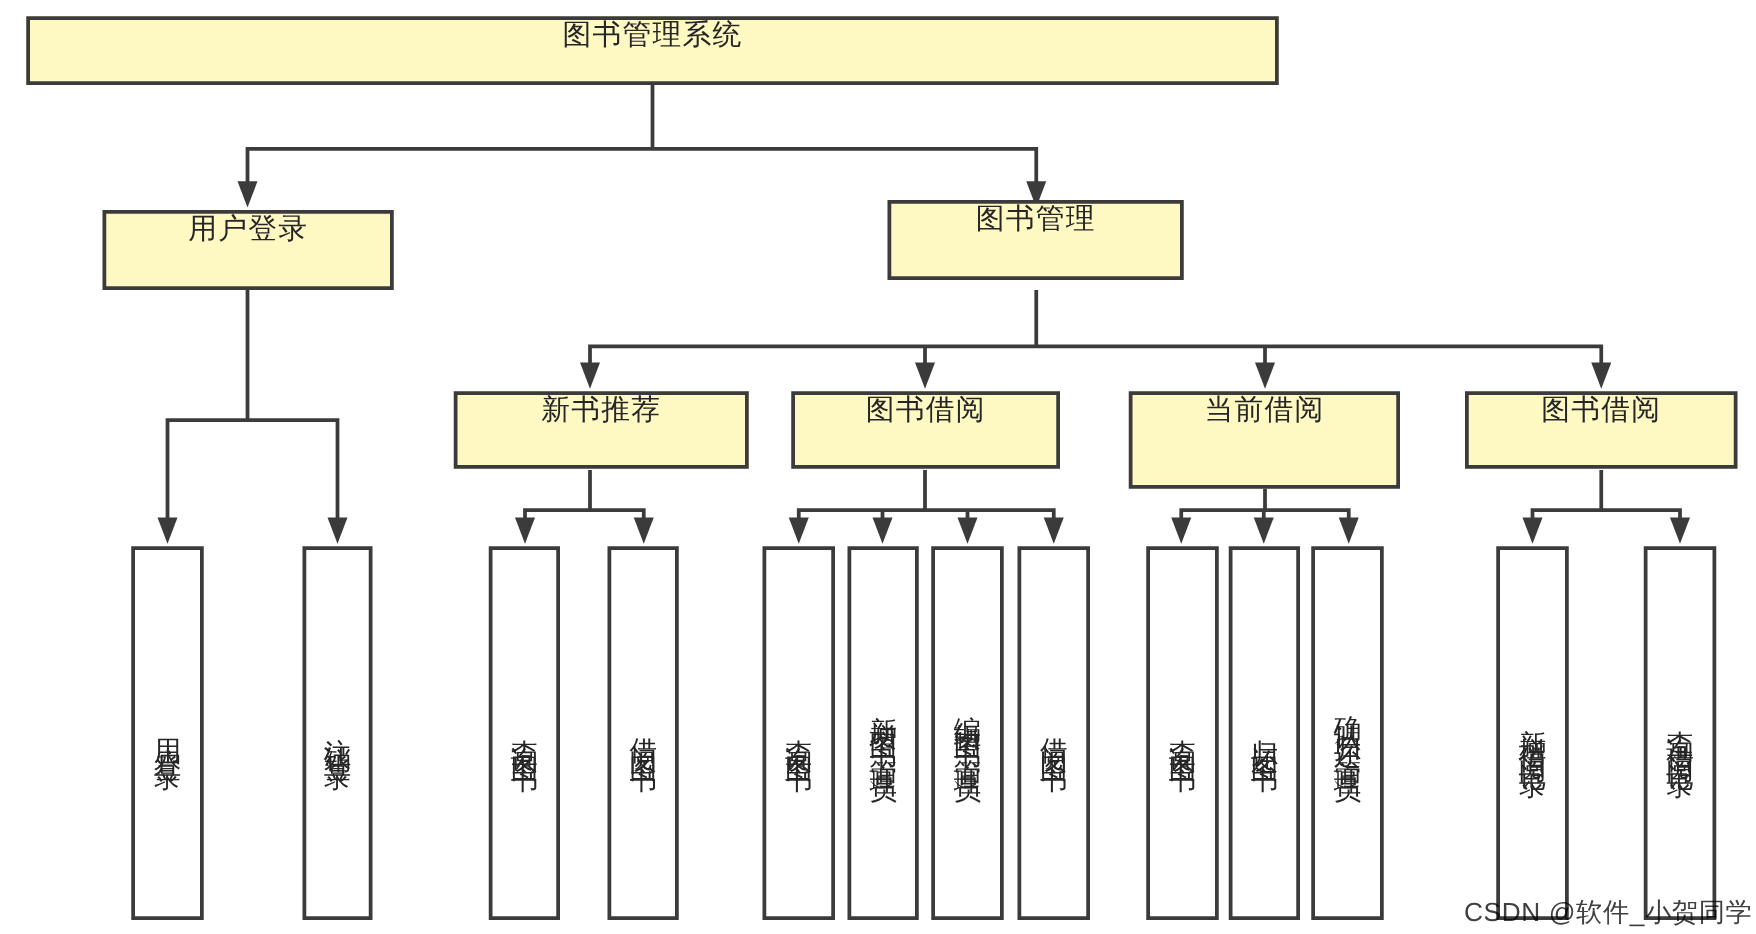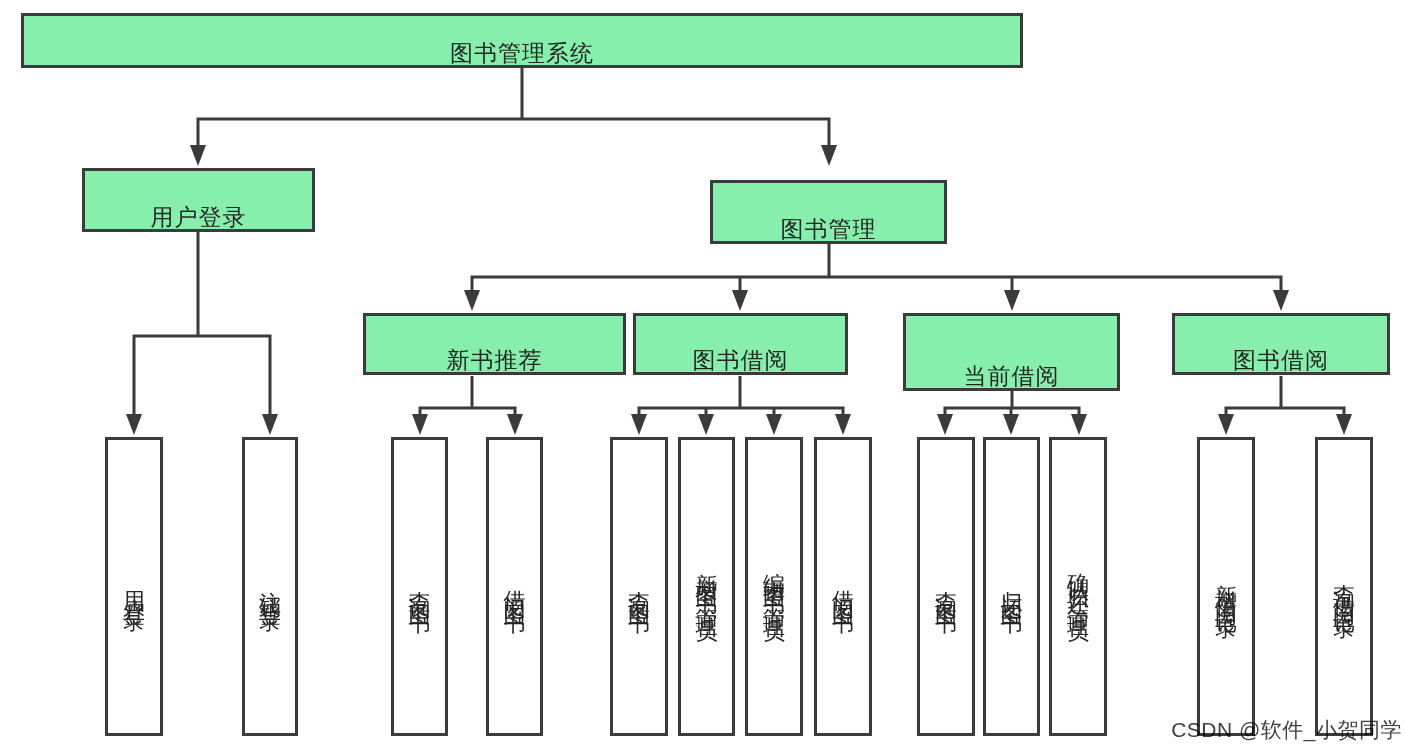--- a/index.html
+++ b/index.html
@@ -7,23 +7,23 @@
     position:relative;
     width:1405px;height:747px;
     background:#ffffff;
     font-family:"Liberation Sans",sans-serif;
     overflow:hidden;
   }
   .wires{position:absolute;left:0;top:0;z-index:1;}
   .hbox{
     position:absolute;
     box-sizing:border-box;
-    background:#86efac;
+    background:#fef9c3;
     border:3px solid #3b3b3b;
-    display:flex;align-items:flex-end;justify-content:center;
+    display:flex;align-items:flex-start;justify-content:center;
     z-index:2;
   }
   .hbox span{
     font-size:23px;color:#262626;letter-spacing:1px;line-height:1;
     white-space:nowrap;
   }
   .vbox{
     position:absolute;
     box-sizing:border-box;
     top:437px;height:299px;
@@ -87,25 +87,25 @@
     </g>
   </svg>
 
   <div class="hbox" style="left:21px;top:13px;width:1002px;height:55px">
     <span>图书管理系统</span>
   </div>
 
   <div class="hbox" style="left:82px;top:168px;width:233px;height:64px">
     <span>用户登录</span>
   </div>
-  <div class="hbox" style="left:710px;top:180px;width:237px;height:64px">
+  <div class="hbox" style="left:710px;top:160px;width:237px;height:64px">
     <span>图书管理</span>
   </div>
 
-  <div class="hbox" style="left:363px;top:313px;width:263px;height:62px">
+  <div class="hbox" style="left:363px;top:313px;width:236px;height:62px">
     <span>新书推荐</span>
   </div>
   <div class="hbox" style="left:633px;top:313px;width:215px;height:62px">
     <span>图书借阅</span>
   </div>
   <div class="hbox" style="left:903px;top:313px;width:217px;height:78px">
     <span>当前借阅</span>
   </div>
   <div class="hbox" style="left:1172px;top:313px;width:218px;height:62px">
     <span>图书借阅</span>

